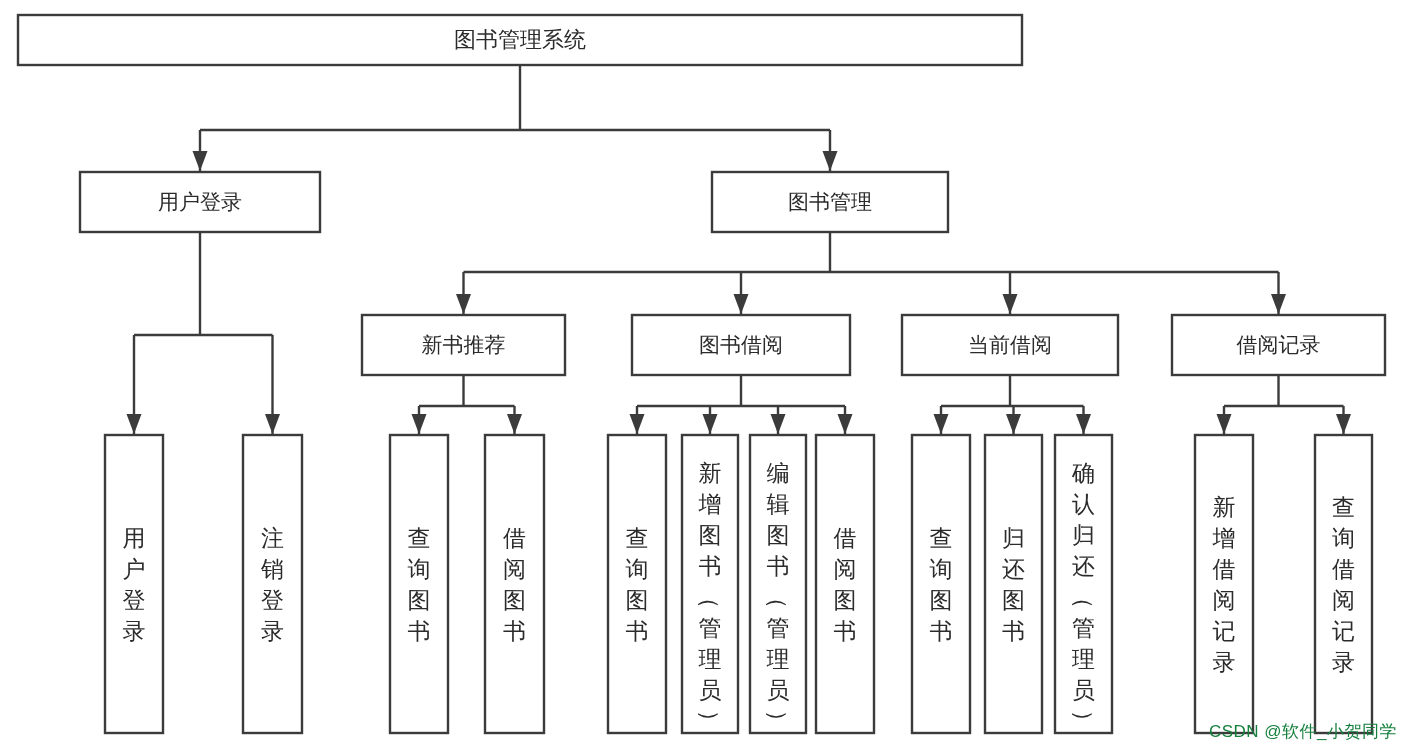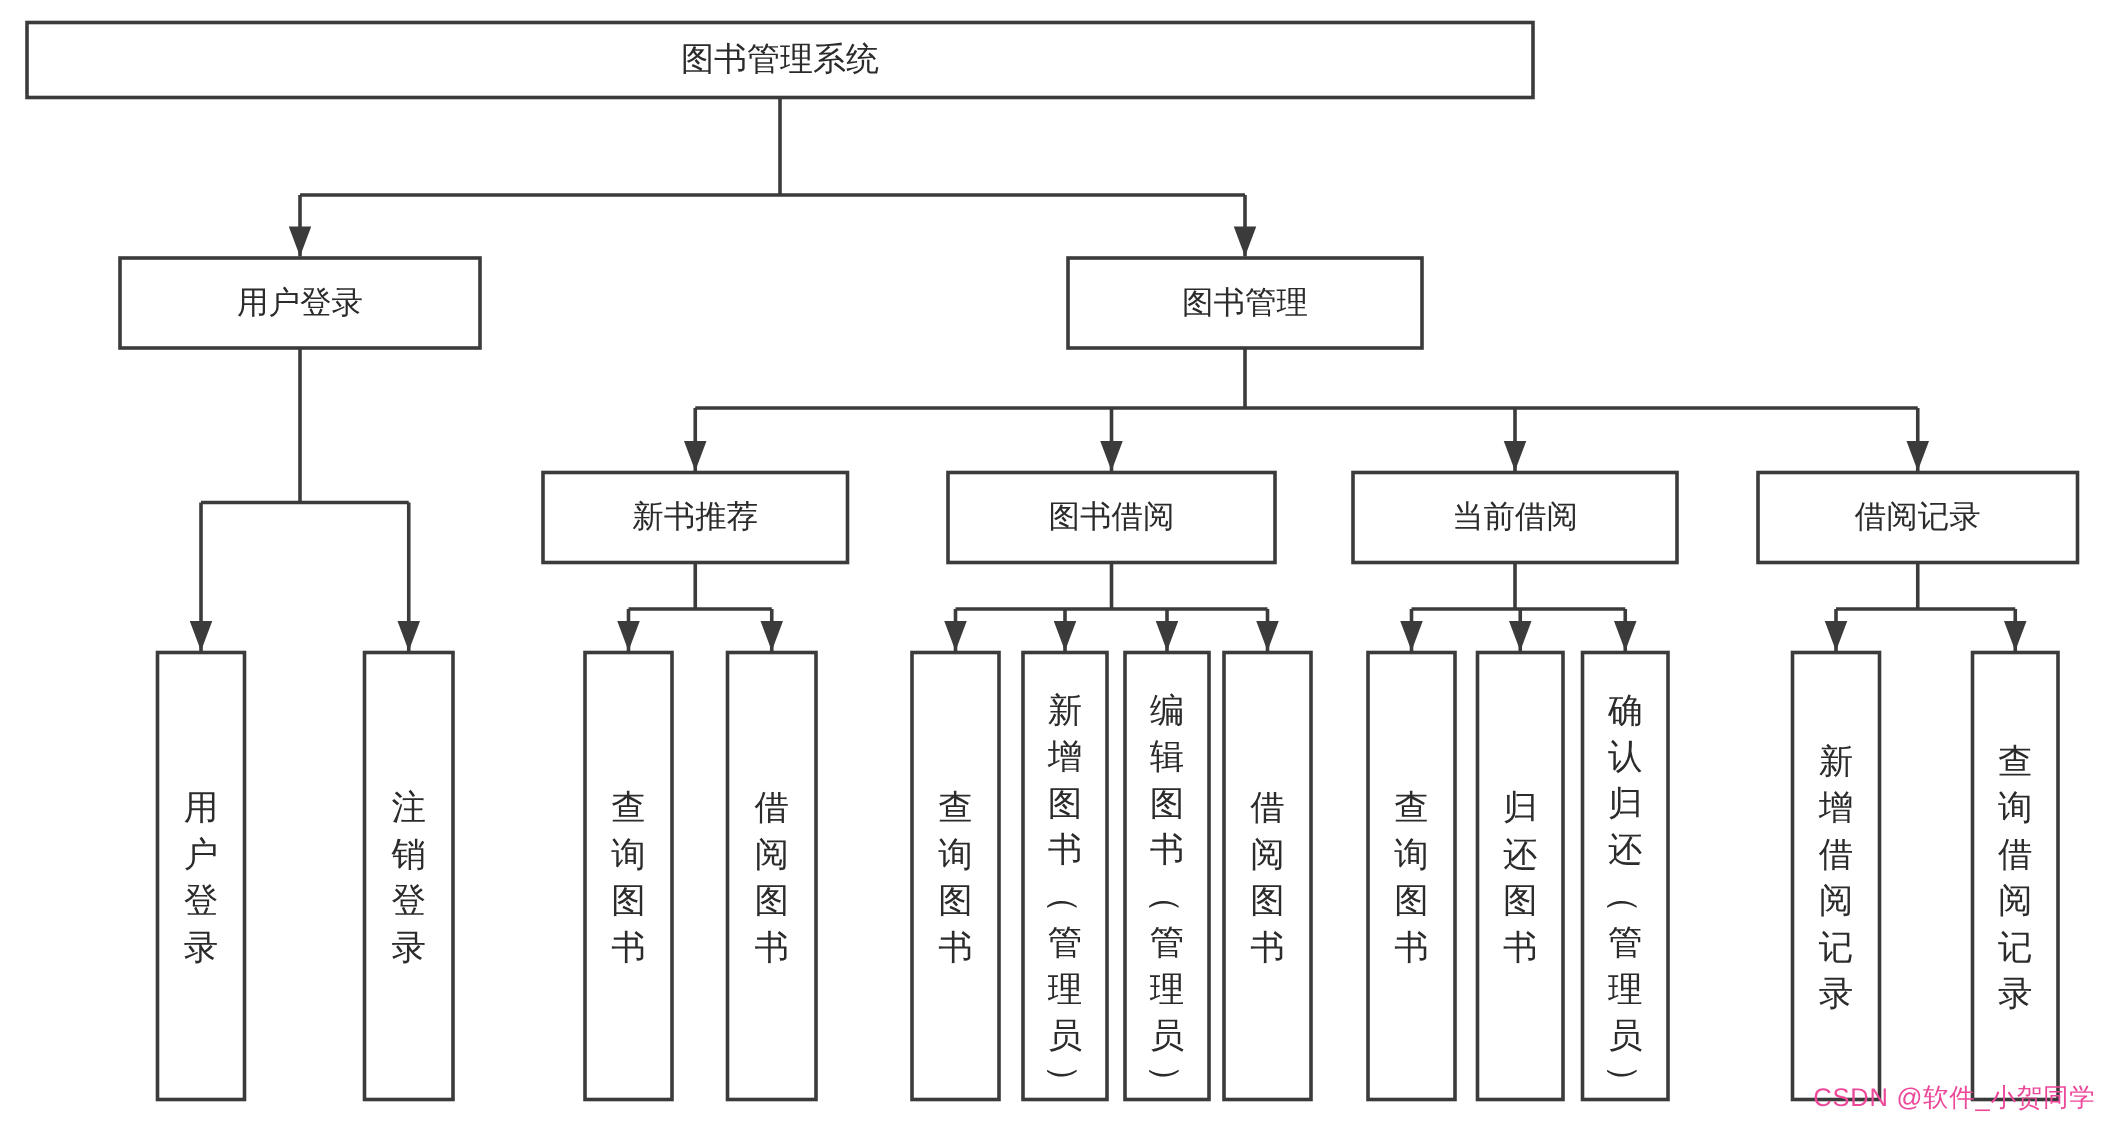--- a/index.html
+++ b/index.html
@@ -54,21 +54,21 @@
     stroke-linecap: butt;
   }
   .arrow-head {
     fill: #3b3b3b;
     stroke: none;
   }
   .watermark {
     position: absolute;
     right: 8px;
     bottom: 4px;
-    color: #ec4899;
+    color: #15803d;
     font-size: 17px;
     font-family: "Liberation Sans", "DejaVu Sans", sans-serif;
     letter-spacing: 0.5px;
     white-space: nowrap;
     user-select: none;
   }
 </style>
 </head>
 <body>
 

